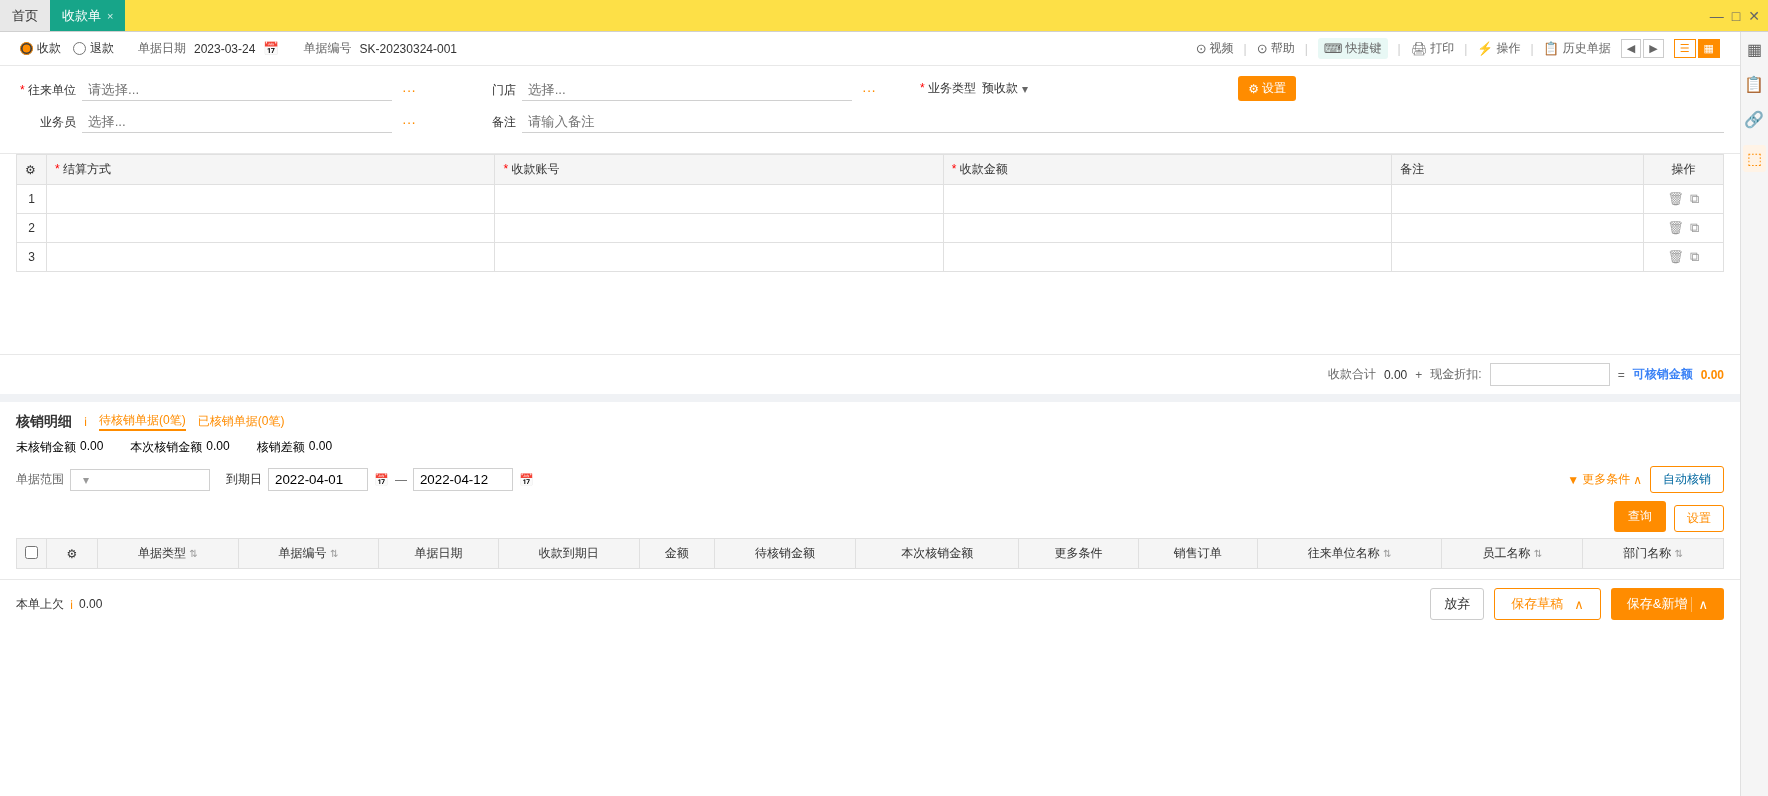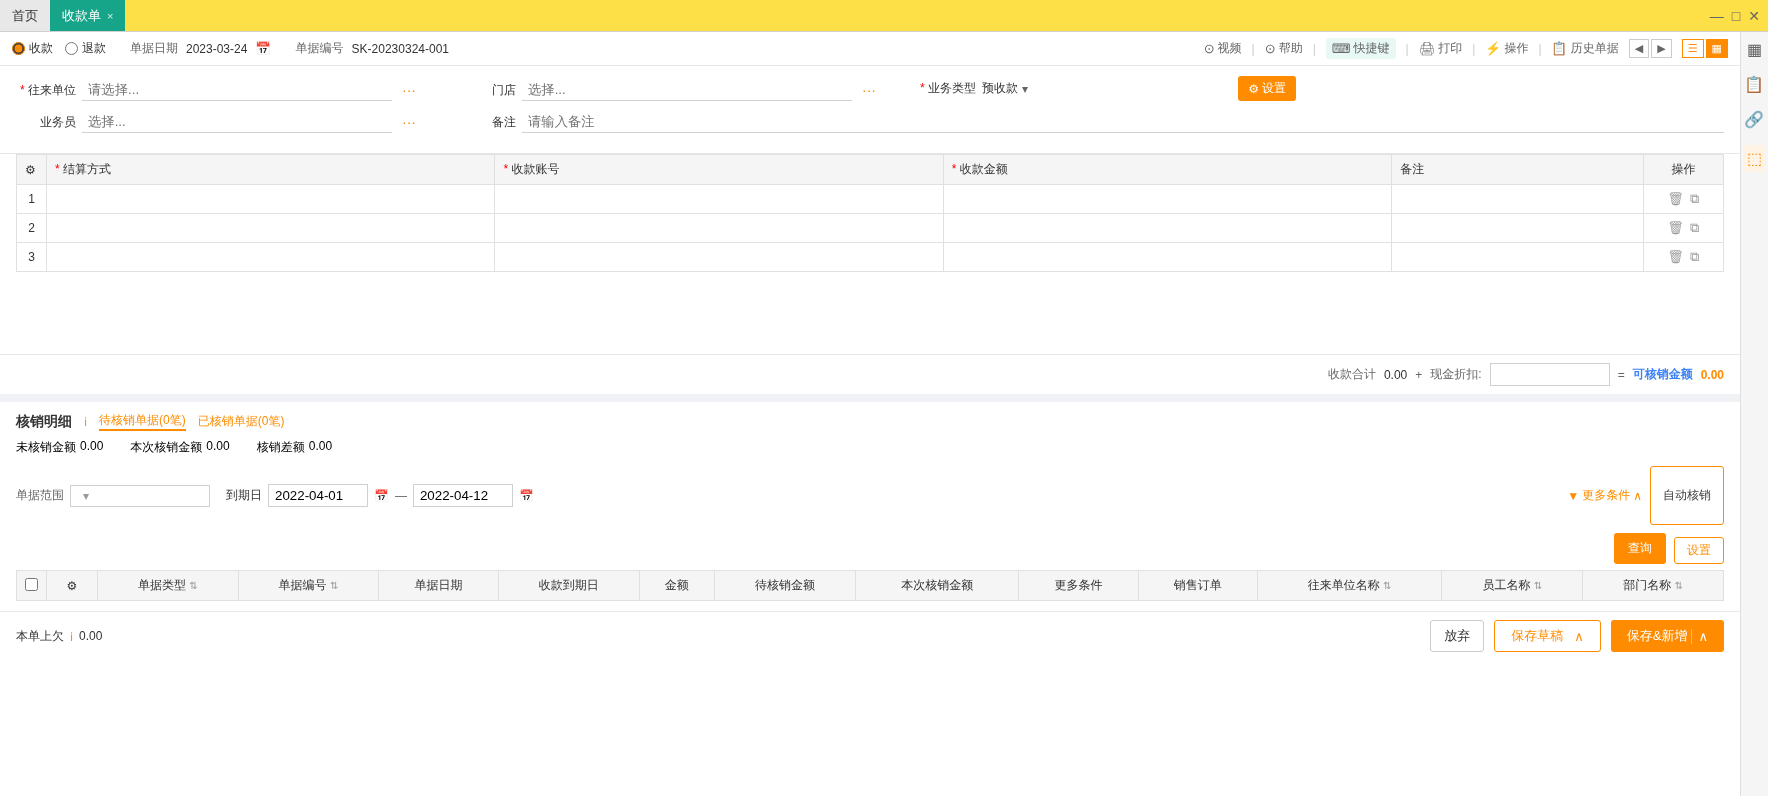--- a/index.html
+++ b/index.html
@@ -11,21 +11,21 @@
     .tab-item.home { background: #e8e8e8; color: #333; }
     .tab-item.active { background: #17a589; color: #fff; }
     .tab-item .close-btn { margin-left: 6px; font-size: 11px; opacity: 0.8; cursor: pointer; }
     .tab-bar-right { margin-left: auto; display: flex; align-items: center; padding-right: 8px; gap: 8px; }
     .tab-bar-right span { font-size: 14px; cursor: pointer; color: #666; }
 
     
     .main { background: #fff; height: calc(796px - 32px); display: flex; flex-direction: column; }
 
     
-    .toolbar { display: flex; align-items: center; padding: 6px 12px; border-bottom: 1px solid #e8e8e8; gap: 16px; background: #fff; }
+    .toolbar { display: flex; align-items: center; padding: 6px 20px; border-bottom: 1px solid #e8e8e8; gap: 16px; background: #fff; }
     .radio-group { display: flex; gap: 12px; align-items: center; }
     .radio-item { display: flex; align-items: center; gap: 4px; cursor: pointer; }
     .radio-item input[type=radio] { accent-color: #ff8c00; }
     .toolbar-meta { display: flex; align-items: center; gap: 8px; margin-left: 8px; }
     .toolbar-meta .label { color: #666; }
     .toolbar-meta .value { color: #333; font-weight: 500; }
     .toolbar-meta .icon-btn { color: #ff8c00; cursor: pointer; font-size: 13px; }
     .toolbar-actions { margin-left: auto; display: flex; align-items: center; gap: 10px; }
     .toolbar-actions .action-item { display: flex; align-items: center; gap: 3px; color: #666; cursor: pointer; font-size: 12px; }
     .toolbar-actions .action-item .icon { font-size: 13px; }
@@ -84,21 +84,21 @@
     .hexiao-filter-left { display: flex; align-items: center; gap: 16px; }
     .filter-field { display: flex; align-items: center; gap: 6px; }
     .filter-field label { color: #666; white-space: nowrap; }
     .filter-select { display: flex; align-items: center; border: 1px solid #d0d0d0; padding: 3px 8px; min-width: 140px; background: #fff; cursor: pointer; gap: 4px; }
     .filter-select .arrow { color: #999; }
     .filter-date { display: flex; align-items: center; gap: 6px; }
     .filter-date input { border: 1px solid #d0d0d0; padding: 3px 6px; width: 100px; outline: none; }
     .filter-date .dash { color: #666; }
     .hexiao-filter-right { display: flex; align-items: center; gap: 8px; }
     .more-cond { color: #ff8c00; cursor: pointer; font-size: 12px; display: flex; align-items: center; gap: 3px; }
-    .btn-auto { background: #fff; border: 1px solid #ff8c00; color: #404040; padding: 20px 12px; border-radius: 3px; cursor: pointer; font-size: 12px; }
+    .btn-auto { background: #fff; border: 1px solid #ff8c00; color: #0369a1; padding: 4px 12px; border-radius: 3px; cursor: pointer; font-size: 12px; }
     .btn-query { background: #ff8c00; color: #fff; border: none; padding: 5px 14px; border-radius: 3px; cursor: pointer; font-size: 12px; }
     .btn-set { background: #fff; border: 1px solid #ff8c00; color: #ff8c00; padding: 4px 12px; border-radius: 3px; cursor: pointer; font-size: 12px; margin-top: 4px; }
 
     
     .bottom-table-wrap { overflow: auto; }
     .bottom-table { width: 100%; border-collapse: collapse; font-size: 12px; }
     .bottom-table th { background: #f5f5f5; border: 1px solid #e0e0e0; padding: 6px 8px; font-weight: 500; white-space: nowrap; }
     .bottom-table th.sortable { cursor: pointer; }
     .sort-icon { color: #999; font-size: 10px; }
     .checkbox-col { width: 30px; text-align: center; }

